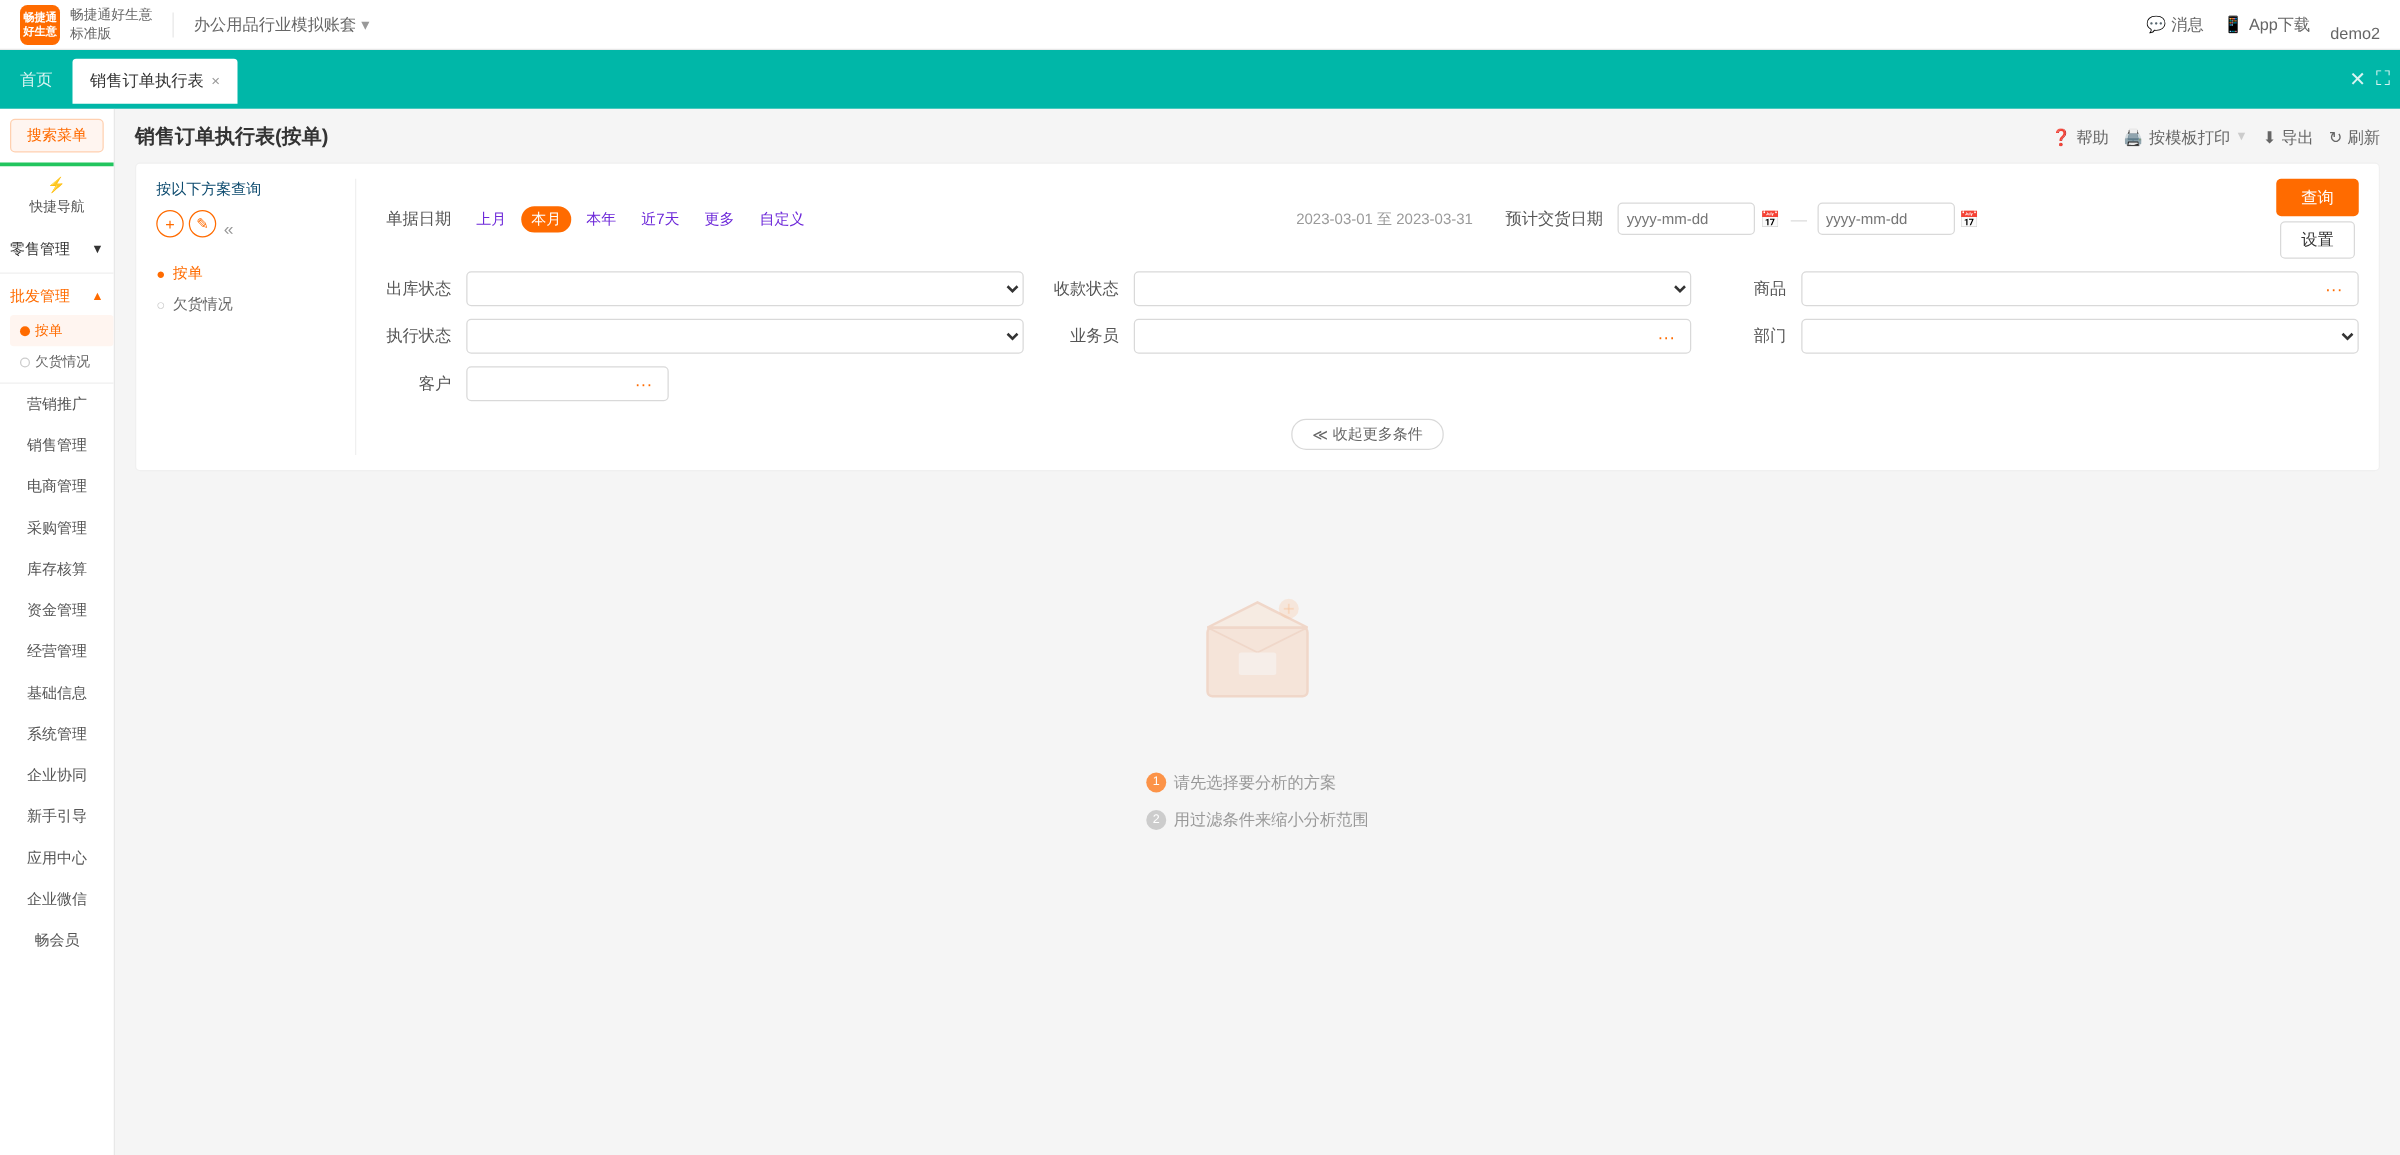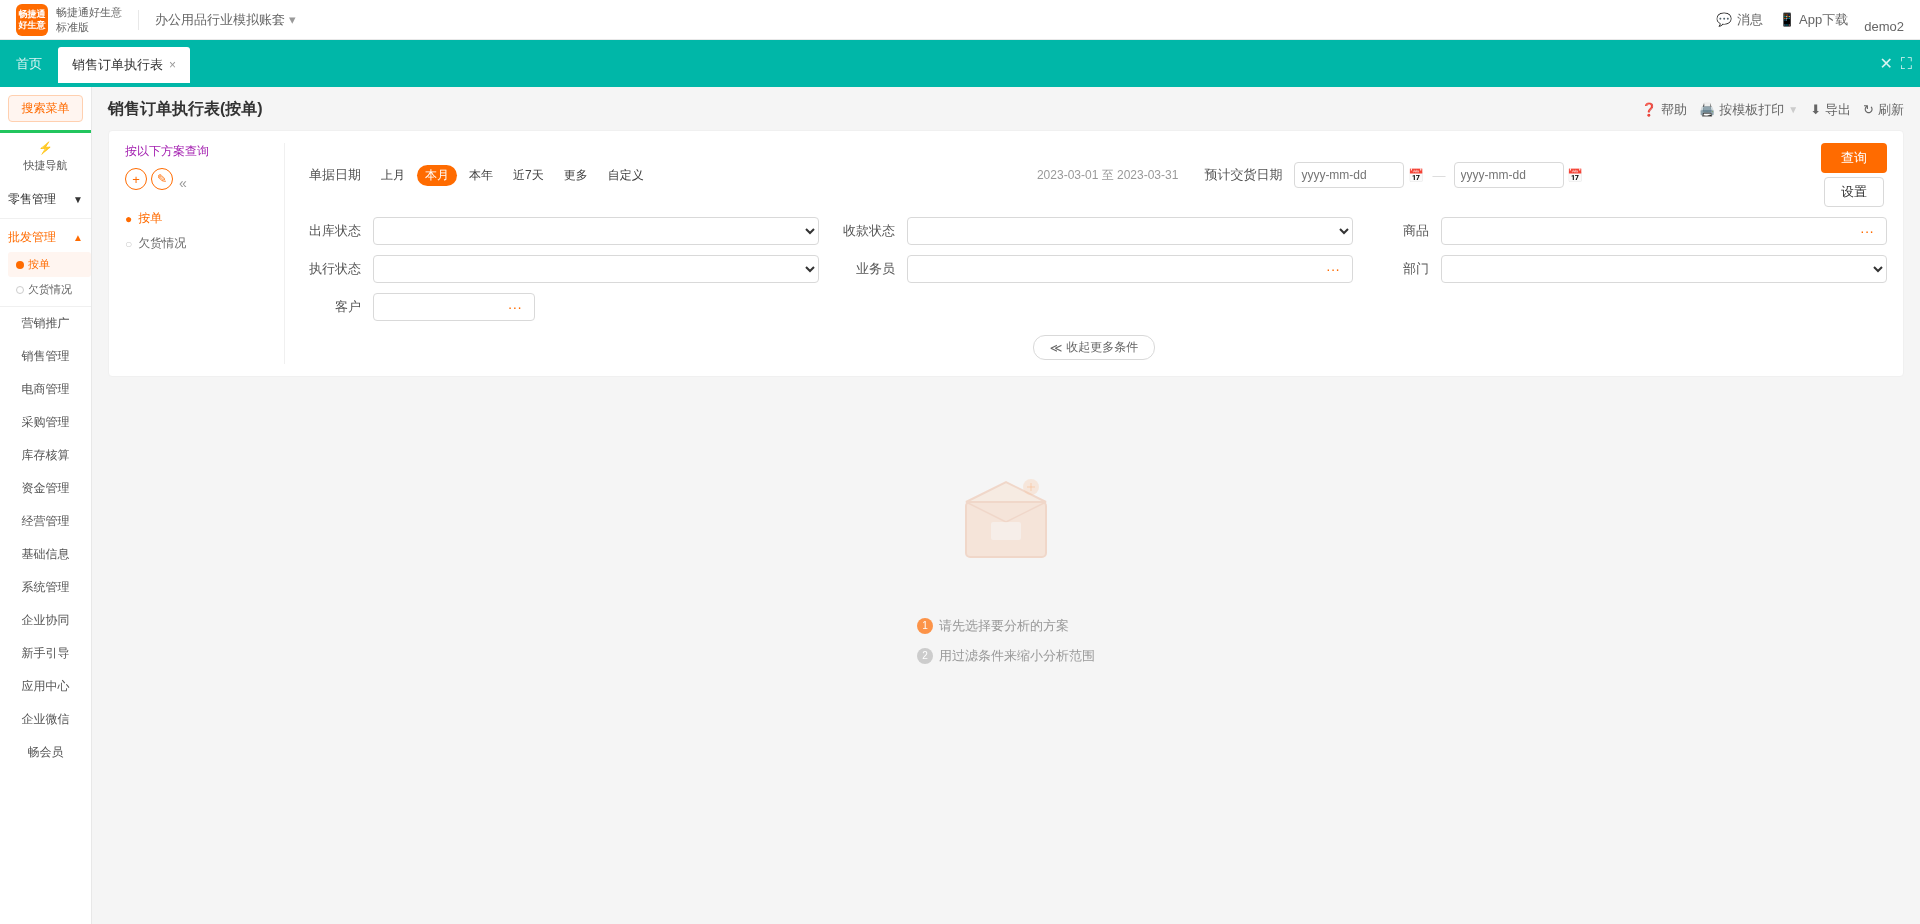--- a/index.html
+++ b/index.html
@@ -56,21 +56,21 @@
     .plan-item { display: flex; align-items: center; gap: 6px; padding: 4px 0; font-size: 12px; color: #666; cursor: pointer; }
     .plan-item.active { color: #ff6b00; font-weight: 500; }
 
     
     .filter-right { flex: 1; padding-left: 16px; }
     .filter-row { display: flex; align-items: center; margin-bottom: 10px; gap: 0; flex-wrap: nowrap; }
     .filter-label { font-size: 13px; color: #555; white-space: nowrap; margin-right: 8px; min-width: 60px; text-align: right; }
     .filter-select { border: 1px solid #d9d9d9; border-radius: 4px; padding: 4px 8px; font-size: 12px; color: #333; background: #fff; height: 28px; flex: 1; min-width: 0; cursor: pointer; }
 
     .date-filter { display: flex; align-items: center; gap: 4px; }
-    .date-tag { padding: 2px 8px; border-radius: 3px; font-size: 12px; cursor: pointer; color: #404040; }
+    .date-tag { padding: 2px 8px; border-radius: 3px; font-size: 12px; cursor: pointer; color: #6d28d9; }
     .date-tag.active { background: #ff6b00; color: white; border-radius: 12px; }
     .date-input { border: 1px solid #d9d9d9; border-radius: 4px; padding: 3px 6px; font-size: 12px; color: #999; background: #fff; height: 26px; width: 110px; }
     .date-icon { color: #ff6b00; cursor: pointer; font-size: 13px; }
 
     
     .collapse-btn-center { text-align: center; padding: 6px 0; }
     .collapse-btn-center button { background: none; border: 1px solid #d9d9d9; border-radius: 12px; padding: 3px 16px; font-size: 12px; color: #666; cursor: pointer; display: inline-flex; align-items: center; gap: 4px; }
 
     
     .empty-state { display: flex; flex-direction: column; align-items: center; justify-content: center; padding: 80px 0; }
@@ -239,21 +239,21 @@
             <span>刷新</span>
           </div>
         </div>
       </div>
 
       <div class="filter-section">
         <div class="filter-by-plan">
 
           <div class="filter-left">
             <div class="filter-left-header">
-              <span style="font-size:12px;color:#a21caf;">按以下方案查询</span>
+              <span style="font-size:12px;color:#0c4a6e;">按以下方案查询</span>
             </div>
             <div style="display:flex;align-items:center;gap:4px;margin-bottom:8px;">
               <div class="filter-left-actions" style="display:flex;gap:4px;">
                 <div class="icon-btn" style="width:22px;height:22px;display:flex;align-items:center;justify-content:center;border:1px solid #ff6b00;border-radius:50%;cursor:pointer;color:#ff6b00;font-size:13px;">+</div>
                 <div class="icon-btn" style="width:22px;height:22px;display:flex;align-items:center;justify-content:center;border:1px solid #ff6b00;border-radius:50%;cursor:pointer;color:#ff6b00;font-size:12px;">✎</div>
               </div>
               <div class="collapse-btn" style="cursor:pointer;color:#999;font-size:14px;margin-left:2px;">«</div>
             </div>
             <div class="plan-item active">
               <span style="color:#ff6b00;">●</span>

